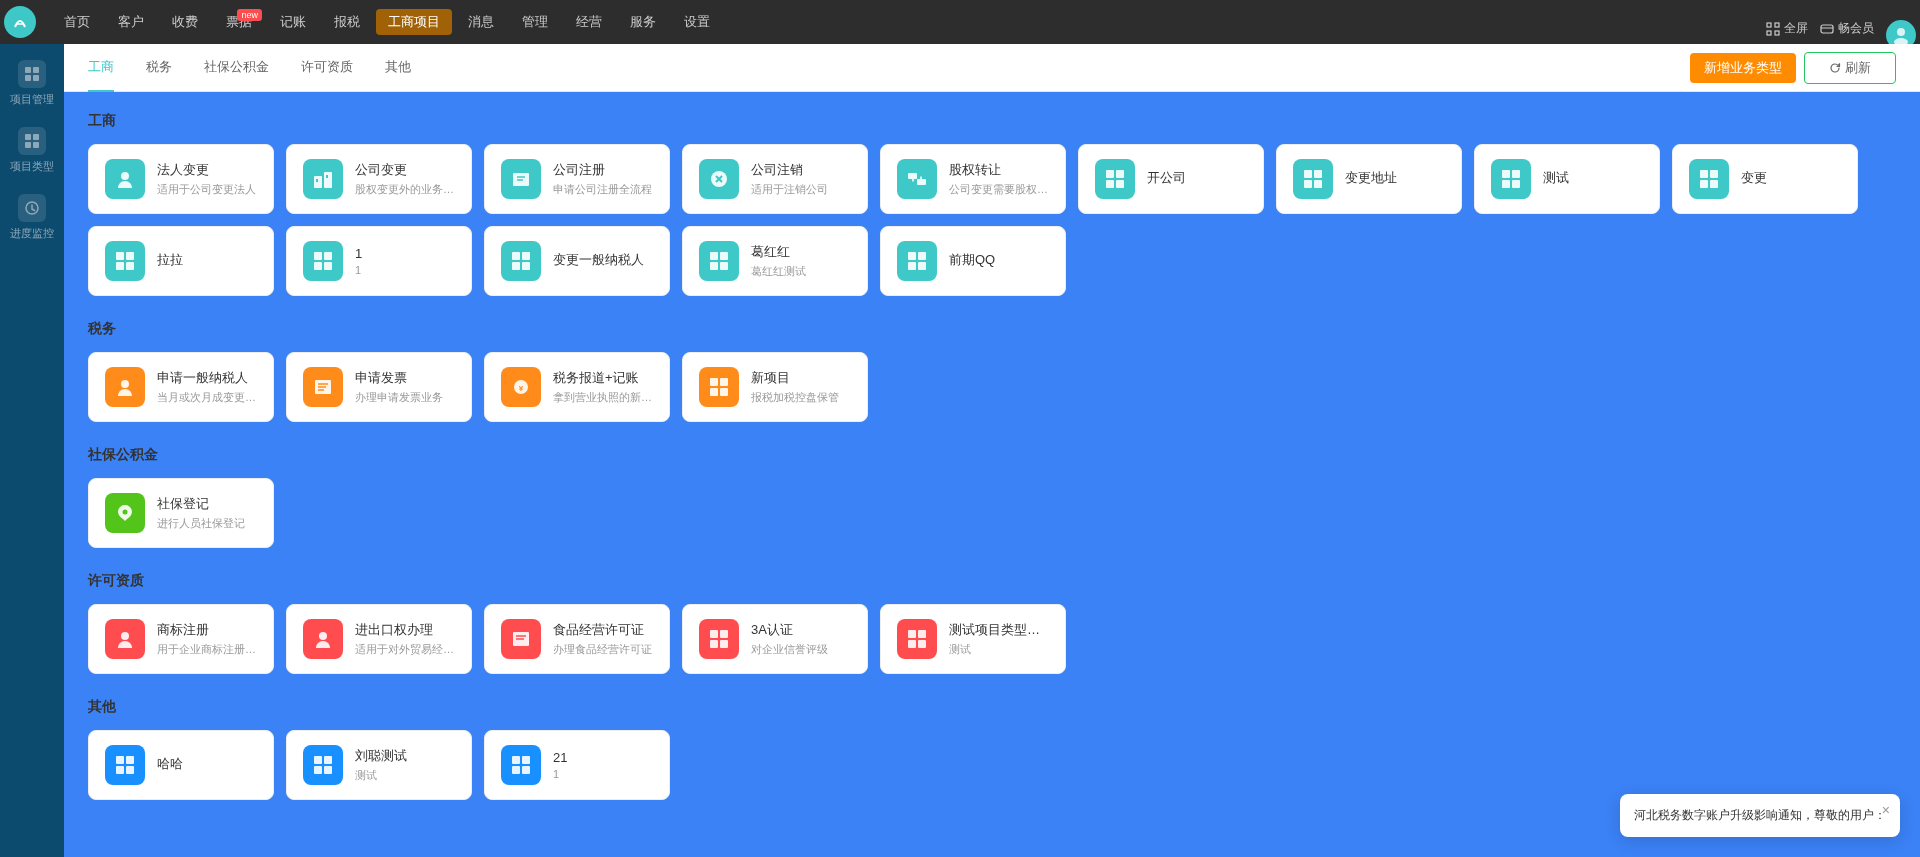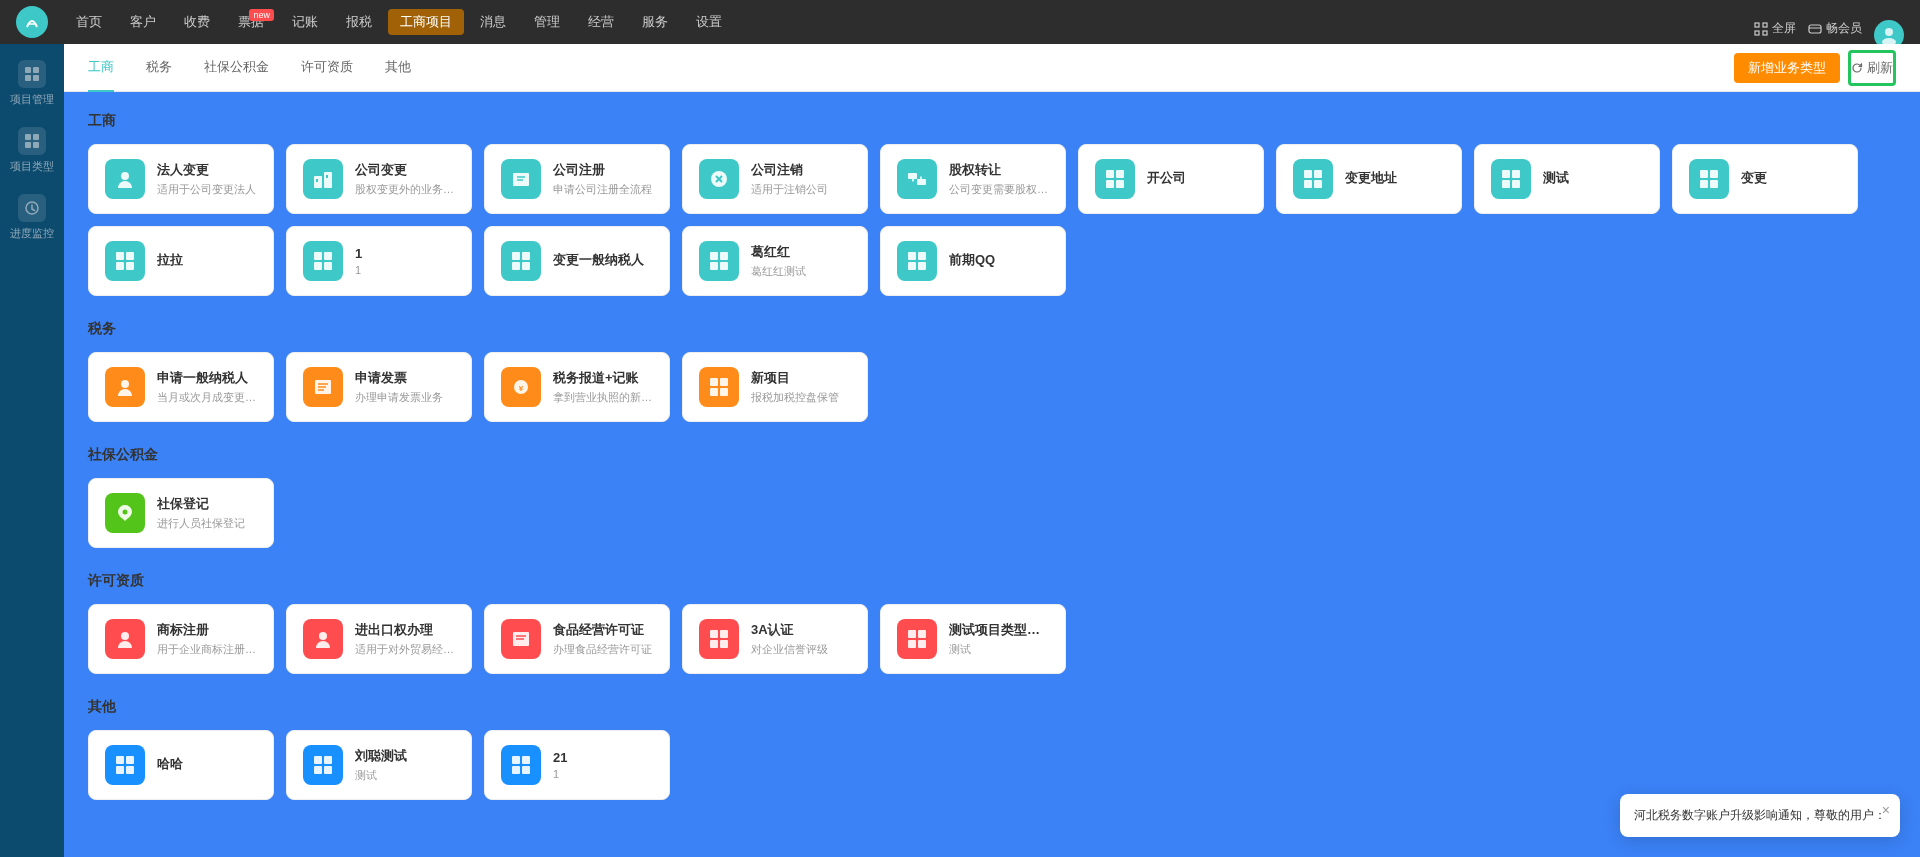--- a/index.html
+++ b/index.html
@@ -4,21 +4,21 @@
   <style>
     * { box-sizing: border-box; margin: 0; padding: 0; }
     body { font-family: "Microsoft YaHei", "PingFang SC", sans-serif; font-size: 13px; background: #f5f5f5; color: #333; }
 
     
     .topnav {
       background: #2d2d2d;
       height: 44px;
       display: flex;
       align-items: center;
-      padding: 0 16px;
+      padding: 0 4px;
       gap: 4px;
     }
     .topnav-logo {
       width: 32px; height: 32px;
       background: #3ec8c8;
       border-radius: 50%;
       display: flex; align-items: center; justify-content: center;
       color: white; font-size: 16px; font-weight: bold;
       margin-right: 12px;
     }
@@ -133,22 +133,22 @@
       background: #ff8c00;
       color: white;
       border: none;
       padding: 6px 14px;
       border-radius: 4px;
       cursor: pointer;
       font-size: 13px;
     }
     .btn-refresh {
       background: none;
-      border: 3px solid #22c55e;
-      padding: 6px 0;
+      border: 1px solid #22c55e;
+      padding: 6px 24px;
       border-radius: 4px;
       cursor: pointer;
       font-size: 13px;
       color: #666;
       display: flex; align-items: center; gap: 4px;
     }
 
     
     .content { padding: 20px 24px; }
 
@@ -192,21 +192,21 @@
     }
     .card-icon.teal { background: #3ec8c8; }
     .card-icon.orange { background: #ff8c1a; }
     .card-icon.red { background: #ff4d4f; }
     .card-icon.blue { background: #1890ff; }
     .card-icon.green { background: #52c41a; }
 
     .card-info { flex: 1; min-width: 0; }
     .card-name {
       font-size: 13px;
-      font-weight: 700;
+      font-weight: 400;
       color: #333;
       margin-bottom: 3px;
       white-space: nowrap;
       overflow: hidden;
       text-overflow: ellipsis;
     }
     .card-desc {
       font-size: 11px;
       color: #999;
       white-space: nowrap;

